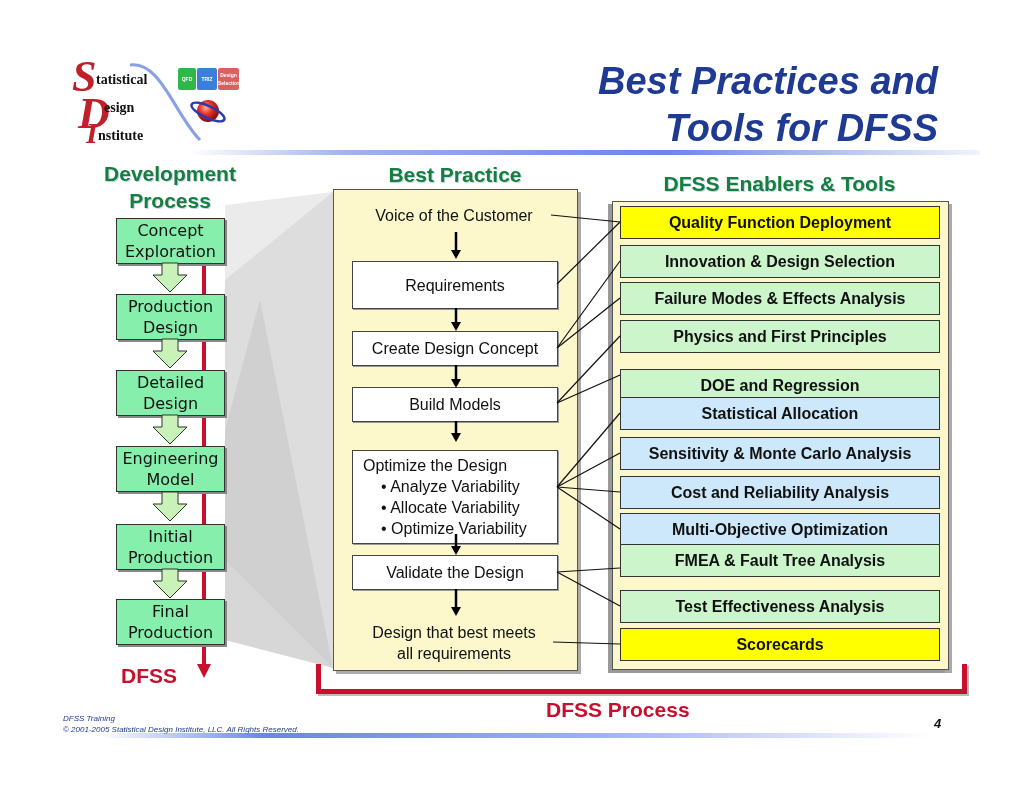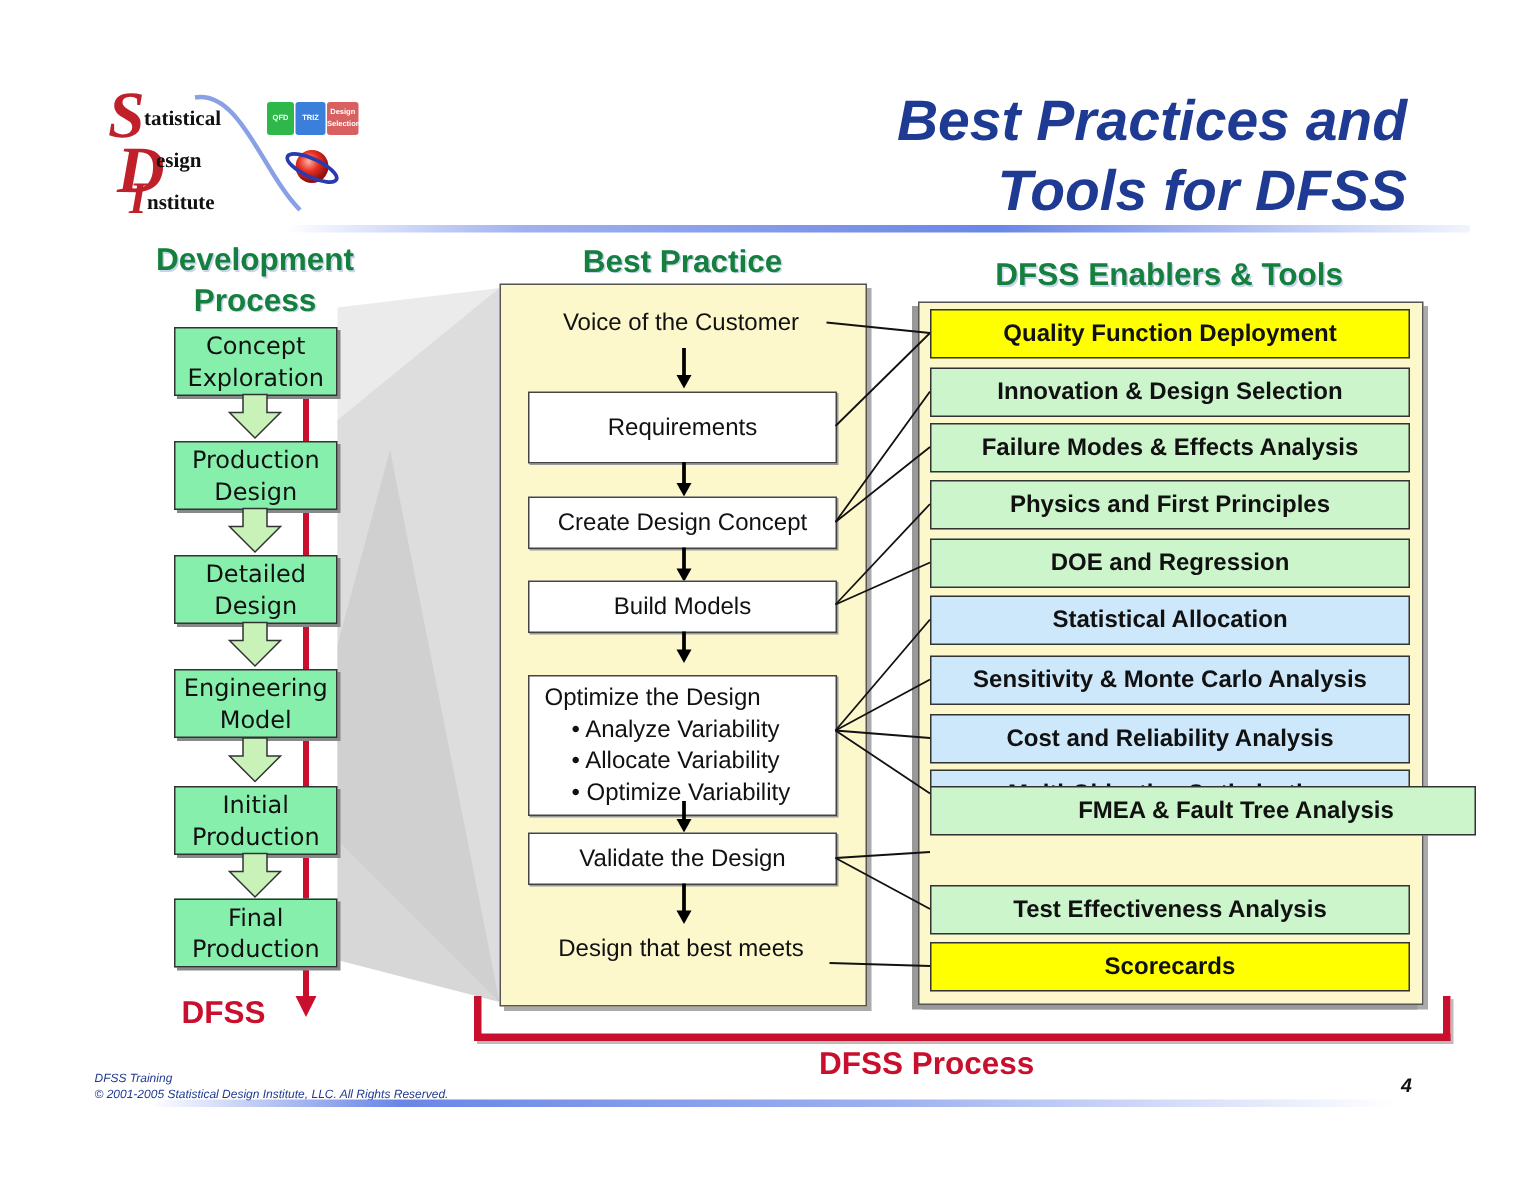--- a/index.html
+++ b/index.html
@@ -170,35 +170,36 @@
   </svg>
 <div class="abs bp-box" style="top:555px;height:33px;">
   <span>Validate the Design</span>
 </div>
 <svg class="abs" style="left:450px;top:589px;" width="12" height="28">
     <line x1="6" y1="0" x2="6" y2="20" stroke="#000" stroke-width="2.5"></line>
     <polygon points="1,18 11,18 6,27" fill="#000"></polygon>
   </svg>
 <div class="abs bp-text" style="left:352px;top:622px;width:204px;">
   <div>Design that best meets</div>
+  <div>all requirements</div>
 </div>
 
 <div class="abs sec-head" style="left:612px;top:170px;width:335px;">DFSS Enablers &amp; Tools</div>
 <div class="abs tools-panel"></div>
 
 <div class="abs tool yellow" style="top:206px;">Quality Function Deployment</div>
 <div class="abs tool green" style="top:245px;">Innovation &amp; Design Selection</div>
 <div class="abs tool green" style="top:282px;">Failure Modes &amp; Effects Analysis</div>
 <div class="abs tool green" style="top:320px;">Physics and First Principles</div>
-<div class="abs tool green" style="top:359px;">DOE and Regression</div>
+<div class="abs tool green" style="top:369px;">DOE and Regression</div>
 <div class="abs tool blue" style="top:397px;">Statistical Allocation</div>
 <div class="abs tool blue" style="top:437px;">Sensitivity &amp; Monte Carlo Analysis</div>
 <div class="abs tool blue" style="top:476px;">Cost and Reliability Analysis</div>
 <div class="abs tool blue" style="top:513px;">Multi-Objective Optimization</div>
-<div class="abs tool green" style="top:524px;padding-left:44px;">FMEA &amp; Fault Tree Analysis</div>
+<div class="abs tool green" style="top:544px;">FMEA &amp; Fault Tree Analysis</div>
 <div class="abs tool green" style="top:590px;">Test Effectiveness Analysis</div>
 <div class="abs tool yellow" style="top:628px;">Scorecards</div>
 
 <svg class="abs" style="left:0;top:0;" width="1024" height="791">
   <g stroke="#111" stroke-width="1.2" fill="none">
     <line x1="551" y1="215" x2="620" y2="222"></line>
     <line x1="557" y1="284" x2="620" y2="222"></line>
     <line x1="557" y1="348" x2="620" y2="261"></line>
     <line x1="557" y1="348" x2="620" y2="298"></line>
     <line x1="557" y1="403" x2="620" y2="336"></line>

